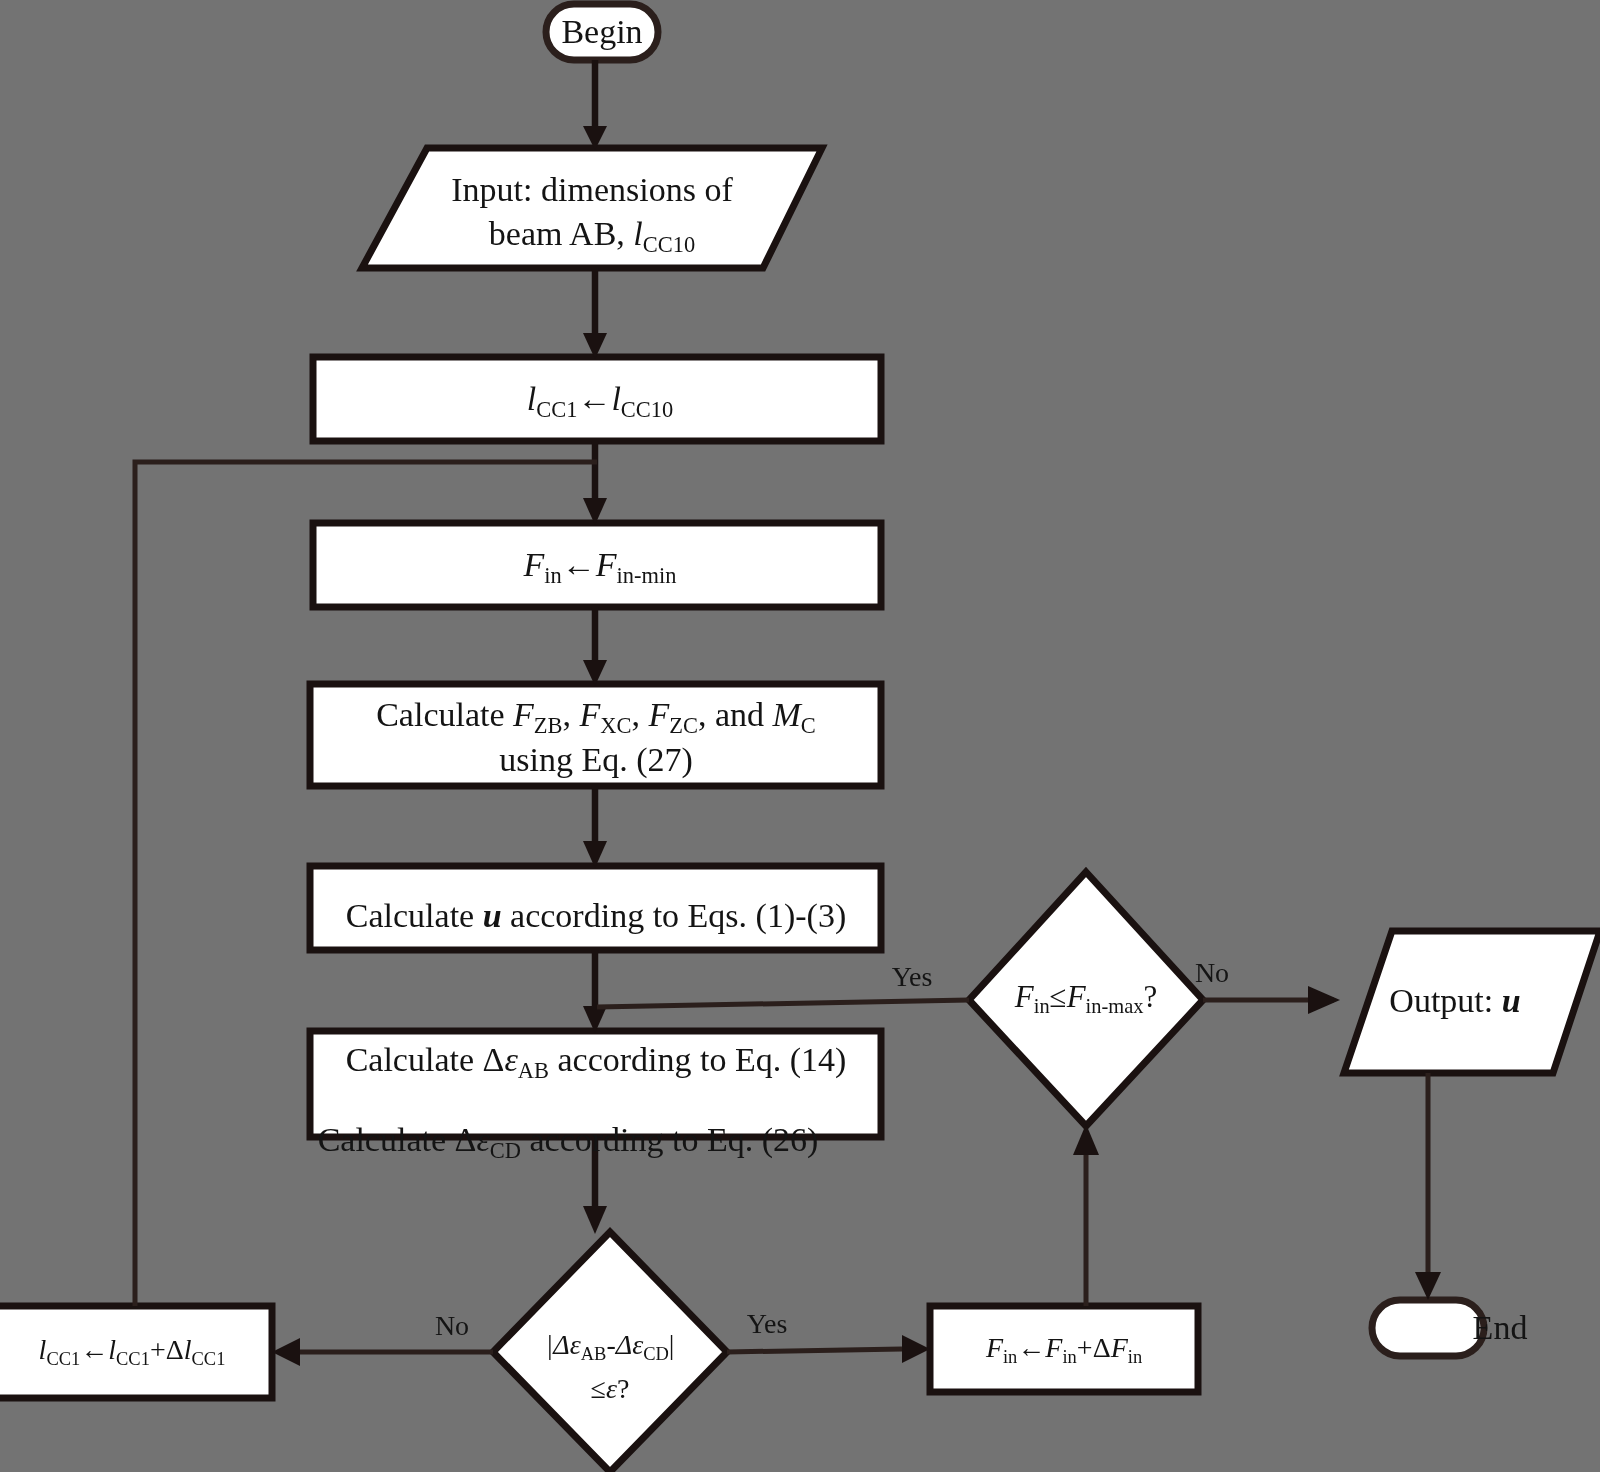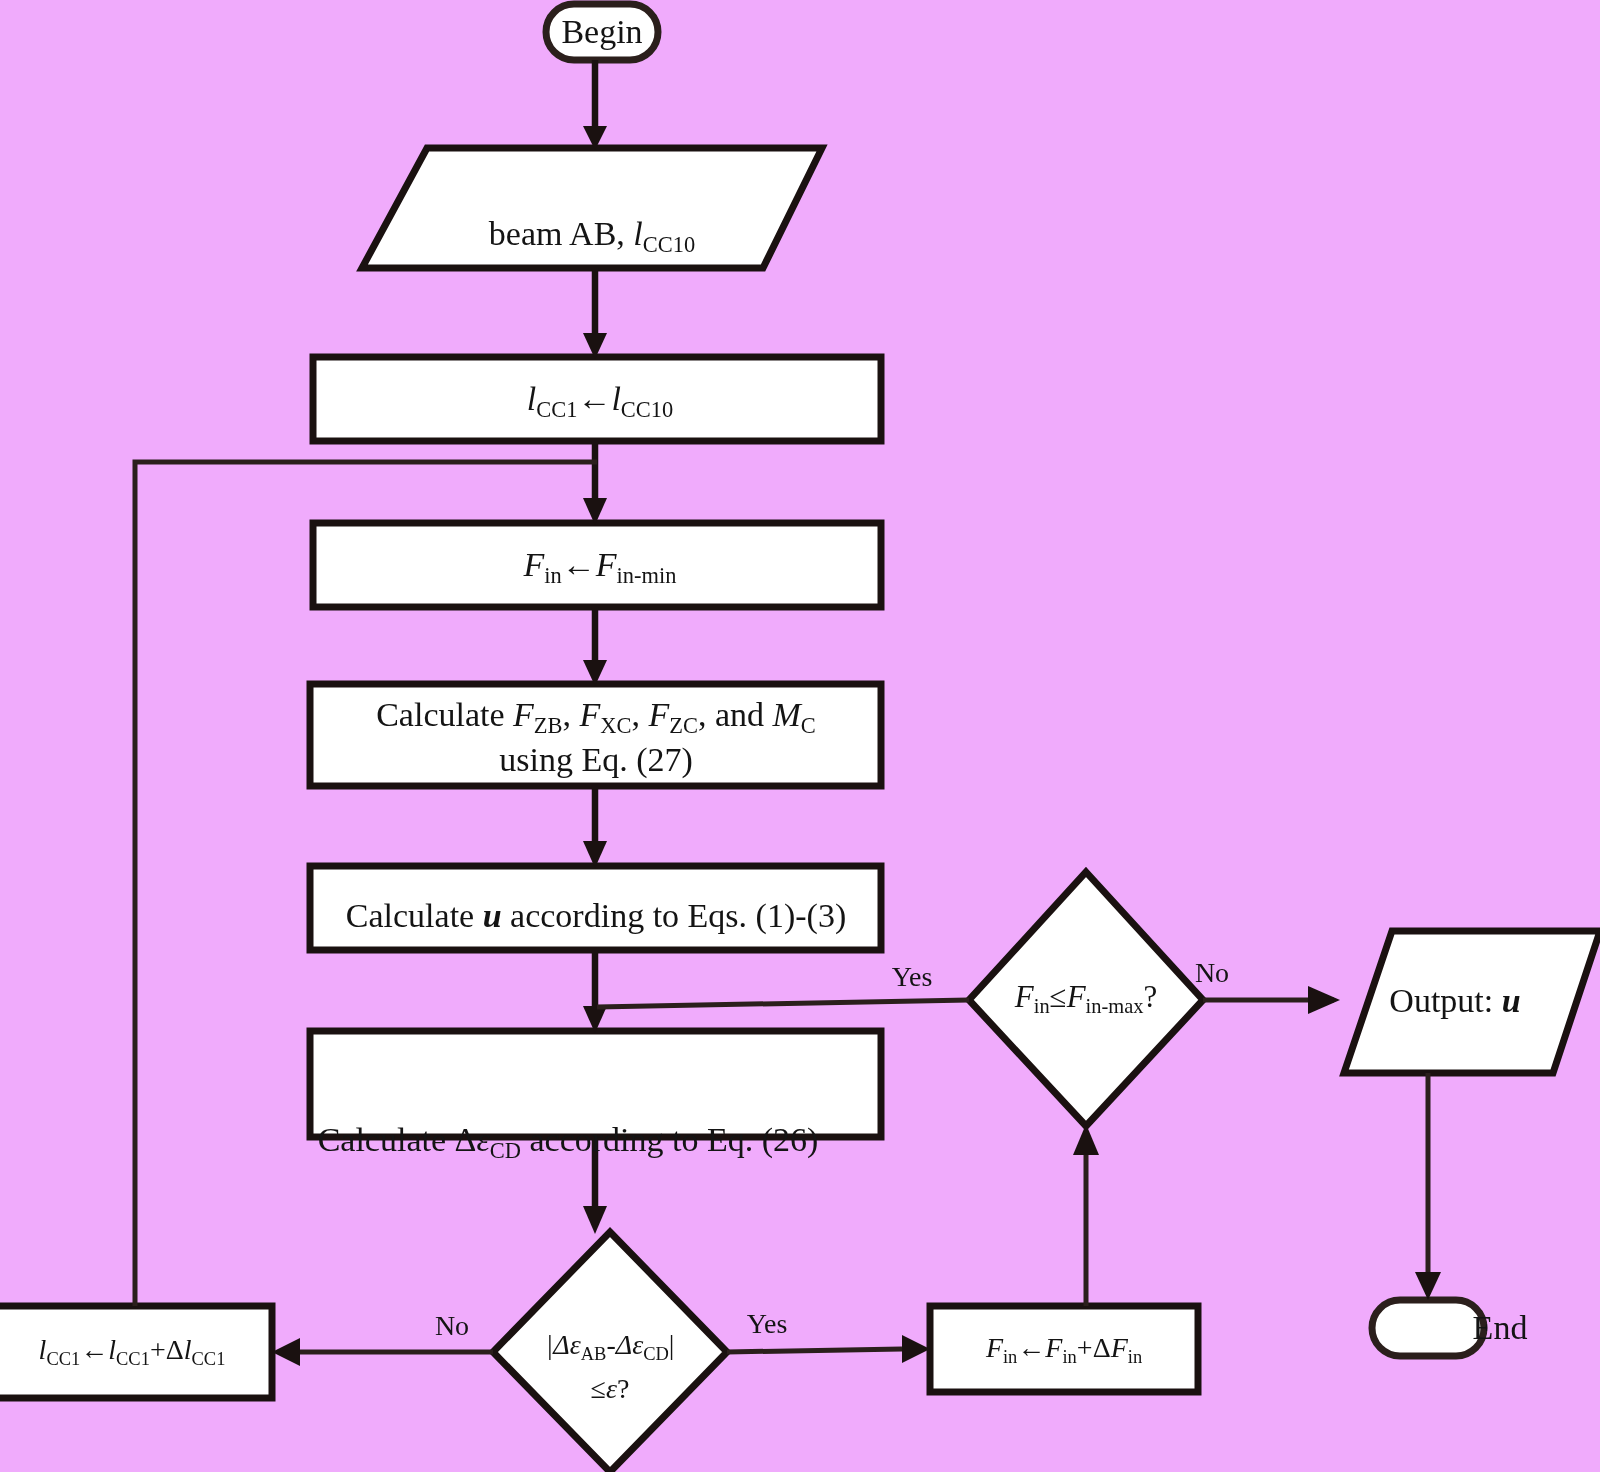--- a/index.html
+++ b/index.html
@@ -4,21 +4,21 @@
 <style>
   html, body {
     margin: 0;
     padding: 0;
     background: #ffffff;
   }
   #page {
     position: relative;
     width: 1600px;
     height: 1472px;
-    background: #f0abfc;
+    background: #737373;
     overflow: hidden;
     font-family: "Liberation Serif", "DejaVu Serif", serif;
   }
   svg.flow {
     position: absolute;
     left: 0;
     top: 0;
     width: 1600px;
     height: 1472px;
   }
@@ -146,20 +146,21 @@
     <line class="conn" x1="1203" y1="1000" x2="1334" y2="1000"></line>
     <polygon class="arrowhead" points="1308,986 1308,1014 1340,1000"></polygon>
 
     <line class="conn" x1="1428" y1="1073" x2="1428" y2="1278"></line>
     <polygon class="arrowhead" points="1415,1272 1441,1272 1428,1300"></polygon>
 
   </svg>
 
   <div class="lbl lbl-center t34" style="left:602px; top:32px;">Begin</div>
 
+  <div class="lbl lbl-center t34" style="left:592px; top:190px;">Input: dimensions of</div>
   <div class="lbl lbl-center t34" style="left:592px; top:234px;">
     <span>beam AB, </span><span class="it">l</span><sub>CC10</sub>
   </div>
 
   <div class="lbl lbl-center t34" style="left:600px; top:399px;">
     <span class="it">l</span><sub>CC1</sub><span class="arrowglyph">←</span><span class="it">l</span><sub>CC10</sub>
   </div>
 
   <div class="lbl lbl-center t34" style="left:600px; top:565px;">
     <span class="it">F</span><sub>in</sub><span class="arrowglyph">←</span><span class="it">F</span><sub>in-min</sub>
@@ -167,20 +168,23 @@
 
   <div class="lbl lbl-center t34" style="left:596px; top:715px;">
     <span>Calculate </span><span class="it">F</span><sub>ZB</sub><span>, </span><span class="it">F</span><sub>XC</sub><span>, </span><span class="it">F</span><sub>ZC</sub><span>, and </span><span class="it">M</span><sub>C</sub>
   </div>
   <div class="lbl lbl-center t34" style="left:596px; top:760px;">using Eq. (27)</div>
 
   <div class="lbl lbl-center t34" style="left:596px; top:909px;margin-top:7px;">
     <span>Calculate </span><span class="bi">u</span><span> according to Eqs. (1)-(3)</span>
   </div>
 
+  <div class="lbl lbl-center t34" style="left:596px; top:1060px;">
+    <span>Calculate Δ</span><span class="it">ε</span><sub>AB</sub><span> according to Eq. (14)</span>
+  </div>
   <div class="lbl lbl-center t34" style="left:568px; top:1105px;margin-top:35px;">
     <span>Calculate Δ</span><span class="it">ε</span><sub>CD</sub><span> according to Eq. (26)</span>
   </div>
 
   <div class="lbl lbl-center t33" style="left:610px; top:1345px;">
     <span class="it">|Δε</span><sub>AB</sub><span class="it">-Δε</span><sub>CD</sub><span>|</span>
   </div>
   <div class="lbl lbl-center t33" style="left:610px; top:1389px;">
     <span>≤</span><span class="it">ε</span><span>?</span>
   </div>

